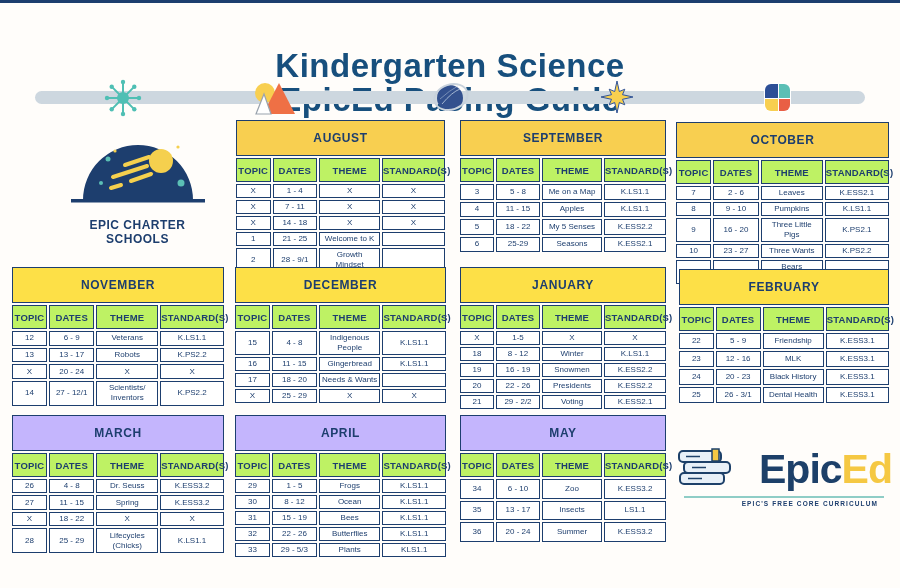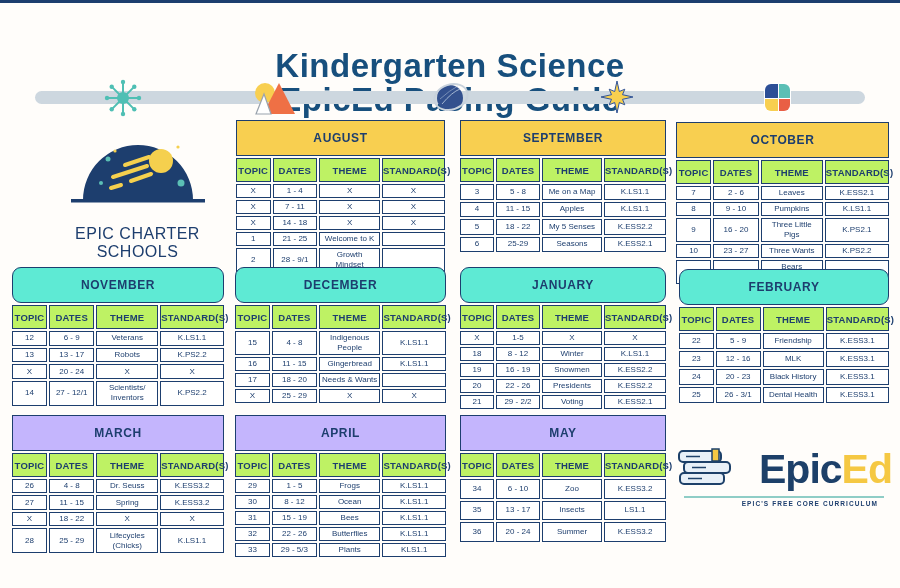--- a/index.html
+++ b/index.html
@@ -19,40 +19,40 @@
   .icon-mtn     { top:80px;  left:252px; }
   .icon-globe   { top:78px;  left:430px; }
   .icon-star    { top:77px;  left:597px; }
   .icon-cube    { top:83px;  left:764px; display:grid; grid-template-columns:13px 13px; grid-template-rows:14px 14px;
                   gap:1px; background:#fff; border-radius:7px; overflow:hidden; width:27px; height:29px; border:1px solid #fff; }
   .icon-cube div:nth-child(1){background:#2D4F96;} .icon-cube div:nth-child(2){background:#5BBFB5;}
   .icon-cube div:nth-child(3){background:#F8CF50;} .icon-cube div:nth-child(4){background:#E95F45;}
 
   
   .ecs-logo { position:absolute; left:45px; top:133px; width:185px; text-align:center; }
-  .ecs-text { color:#1D3E6E; font-weight:normal; font-size:16px; letter-spacing:.5px; line-height:1.15; margin-top:16px; }
+  .ecs-text { color:#1D3E6E; font-weight:bold; font-size:12px; letter-spacing:.5px; line-height:1.15; margin-top:10px; }
 
   
   .eped-logo { position:absolute; left:676px; top:443px; width:216px; }
   .eped-row { display:flex; align-items:center; justify-content:space-between; }
   .eped-word { font-size:41px; font-weight:bold; letter-spacing:-1px; line-height:1; }
   .eped-word .w1 { color:#1D4069; } .eped-word .w2 { color:#F5C843; }
   .eped-rule { height:2px; background:#8FCDC6; margin:1px 8px 2px 8px; }
   .eped-tag { text-align:right; padding-right:14px; color:#1D3E6E; font-size:6.5px; font-weight:bold; letter-spacing:1.1px; }
 
   
   .month-table { position:absolute; border-collapse:separate; border-spacing:2px; table-layout:fixed; }
   .month-table th, .month-table td { border:1px solid #1D3E6E; color:#1D3E6E; text-align:center; vertical-align:middle; }
   .month-name { background:#F8CF50; font-size:12px; font-weight:bold; letter-spacing:.6px; height:36px; border-width:1.5px !important; }
   .col-head { background:#bef264; font-size:9.5px; font-weight:bold; height:24px; letter-spacing:.2px; }
   .data-cell { background:#FFFFFF; font-size:8px; padding:1px 2px; line-height:1.25; }
   .c-topic{width:17%;} .c-dates{width:22%;} .c-theme{width:30%;} .c-standard{width:31%;}
 
   .palette-yellow .month-name { background:#F8CF50; }
-  .palette-teal   .month-name { background:#5eead4;border-radius:9px; }
+  .palette-teal   .month-name { background:#fde047; }
   .palette-orange .month-name { background:#c4b5fd; }
 
   .pos-august    { left:234px; top:118px; width:213px; height:140px; }
   .pos-september { left:458px; top:118px; width:210px; height:136px; }
   .pos-october   { left:674px; top:120px; width:217px; height:142px; }
   .pos-november  { left:10px;  top:265px; width:216px; height:143px; }
   .pos-december  { left:233px; top:265px; width:215px; height:140px; }
   .pos-january   { left:458px; top:265px; width:210px; height:143px; }
   .pos-february  { left:677px; top:267px; width:214px; height:138px; }
   .pos-march     { left:10px;  top:413px; width:216px; height:142px; }

